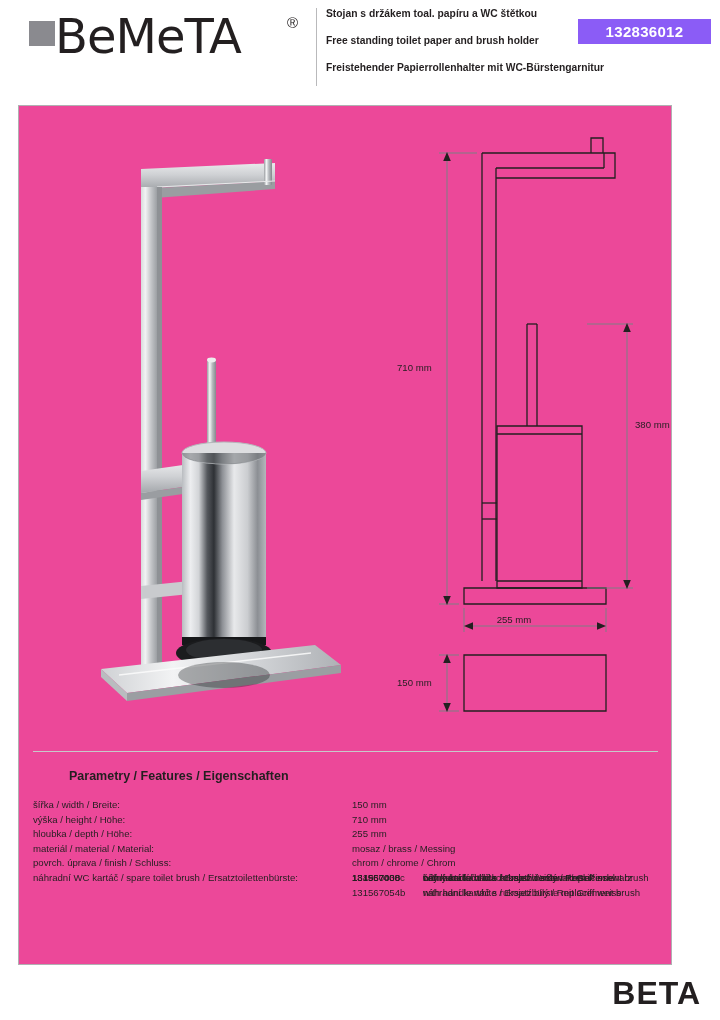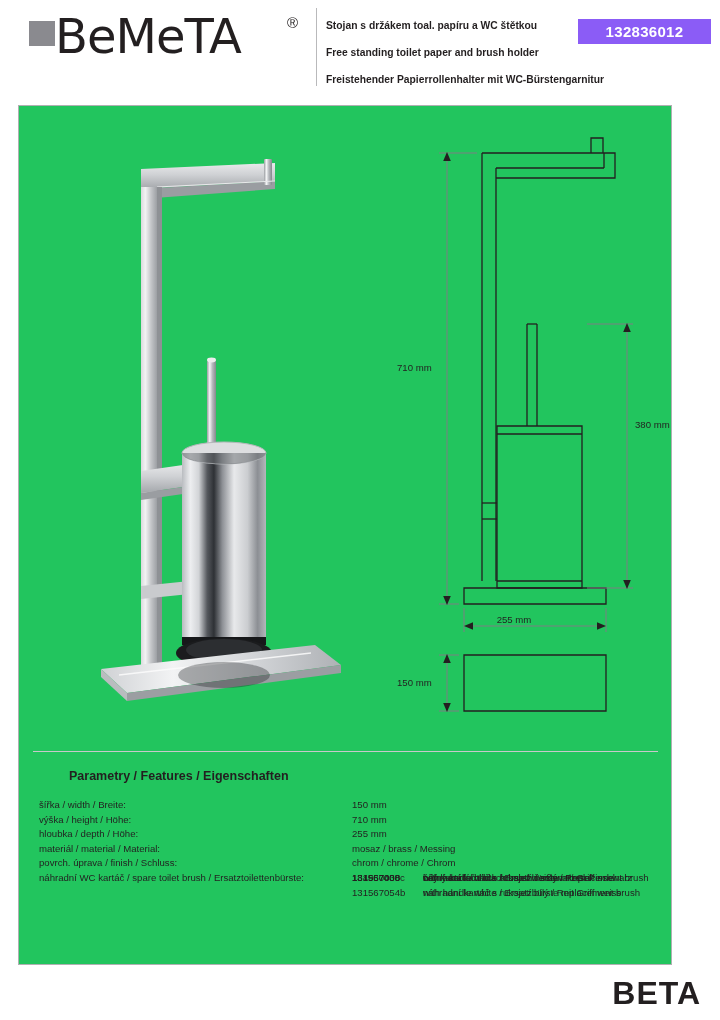--- a/index.html
+++ b/index.html
@@ -10,45 +10,45 @@
   .header { position:absolute; left:11px; top:0; width:600px; height:96px; }
 
   .logo-wrap { position:absolute; left:18px; top:10px; width:275px; height:48px; }
   .logo-square { position:absolute; left:0; top:11px; width:26px; height:25px; background:#8a8a8f; }
   .logo-text { position:absolute; left:26px; top:-2px; font-size:48px; font-weight:400;
                letter-spacing:-1px; color:#231f20; font-family:"DejaVu Sans", sans-serif; }
   .logo-reg { position:absolute; left:258px; top:4px; font-size:15px; color:#231f20; }
 
   .head-div { position:absolute; left:305px; top:8px; width:1px; height:78px; background:#b9b9bb; }
 
-  .titles { position:absolute; left:315px; top:8px; width:240px;margin-top:12px; }
+  .titles { position:absolute; left:315px; top:8px; width:240px; }
   .titles div { font-size:10.3px; font-weight:bold; line-height:12px; color:#231f20;
                 margin-bottom:15px; white-space:nowrap; }
 
   .code-badge { position:absolute; left:567px; top:19px; width:133px; height:25px;
                 background:#8b5cf6; color:#ffffff; font-size:15px; font-weight:bold;
                 letter-spacing:.3px; display:flex; align-items:center; justify-content:center; }
 
   
   .mainbox { position:absolute; left:18px; top:105px; width:654px; height:860px;
-             border:1px solid #b0b0b2; background:#22c55e; }
+             border:1px solid #b0b0b2; background:#ec4899; }
 
   
   .photo { position:absolute; left:60px; top:35px; width:280px; height:590px; }
 
   
   .drawing { position:absolute; left:400px; top:20px; width:250px; height:600px; }
 
   
   .spec-div { position:absolute; left:14px; top:645px; width:625px; height:1px; background:#c8c8ca; }
   .spec-title { position:absolute; left:14px; top:663px; font-size:12.5px; font-weight:bold; color:#231f20;padding-left:36px; }
 
   .spec-rows { position:absolute; left:14px; top:692px; width:625px; }
   .srow { position:relative; height:14.6px; font-size:9.6px; color:#231f20; line-height:14.6px; }
-  .slabel { position:absolute; left:0; top:0; white-space:nowrap;margin-left:6px; }
+  .slabel { position:absolute; left:0; top:0; white-space:nowrap; }
   .sval { position:absolute; left:319px; top:0; white-space:nowrap; }
 
   .brush-list { position:absolute; left:333px; top:765px; width:310px; }
   .brow { position:relative; font-size:9.6px; line-height:14.6px; color:#231f20; }
   .bcode { position:absolute; left:0; top:0; white-space:nowrap; }
   .bdesc { position:absolute; left:71px; top:0; white-space:nowrap; }
   .bcont { position:relative; left:71px; white-space:nowrap; }
 
   
   .series { position:absolute; right:19px; top:975px; font-size:32px; font-weight:bold;

